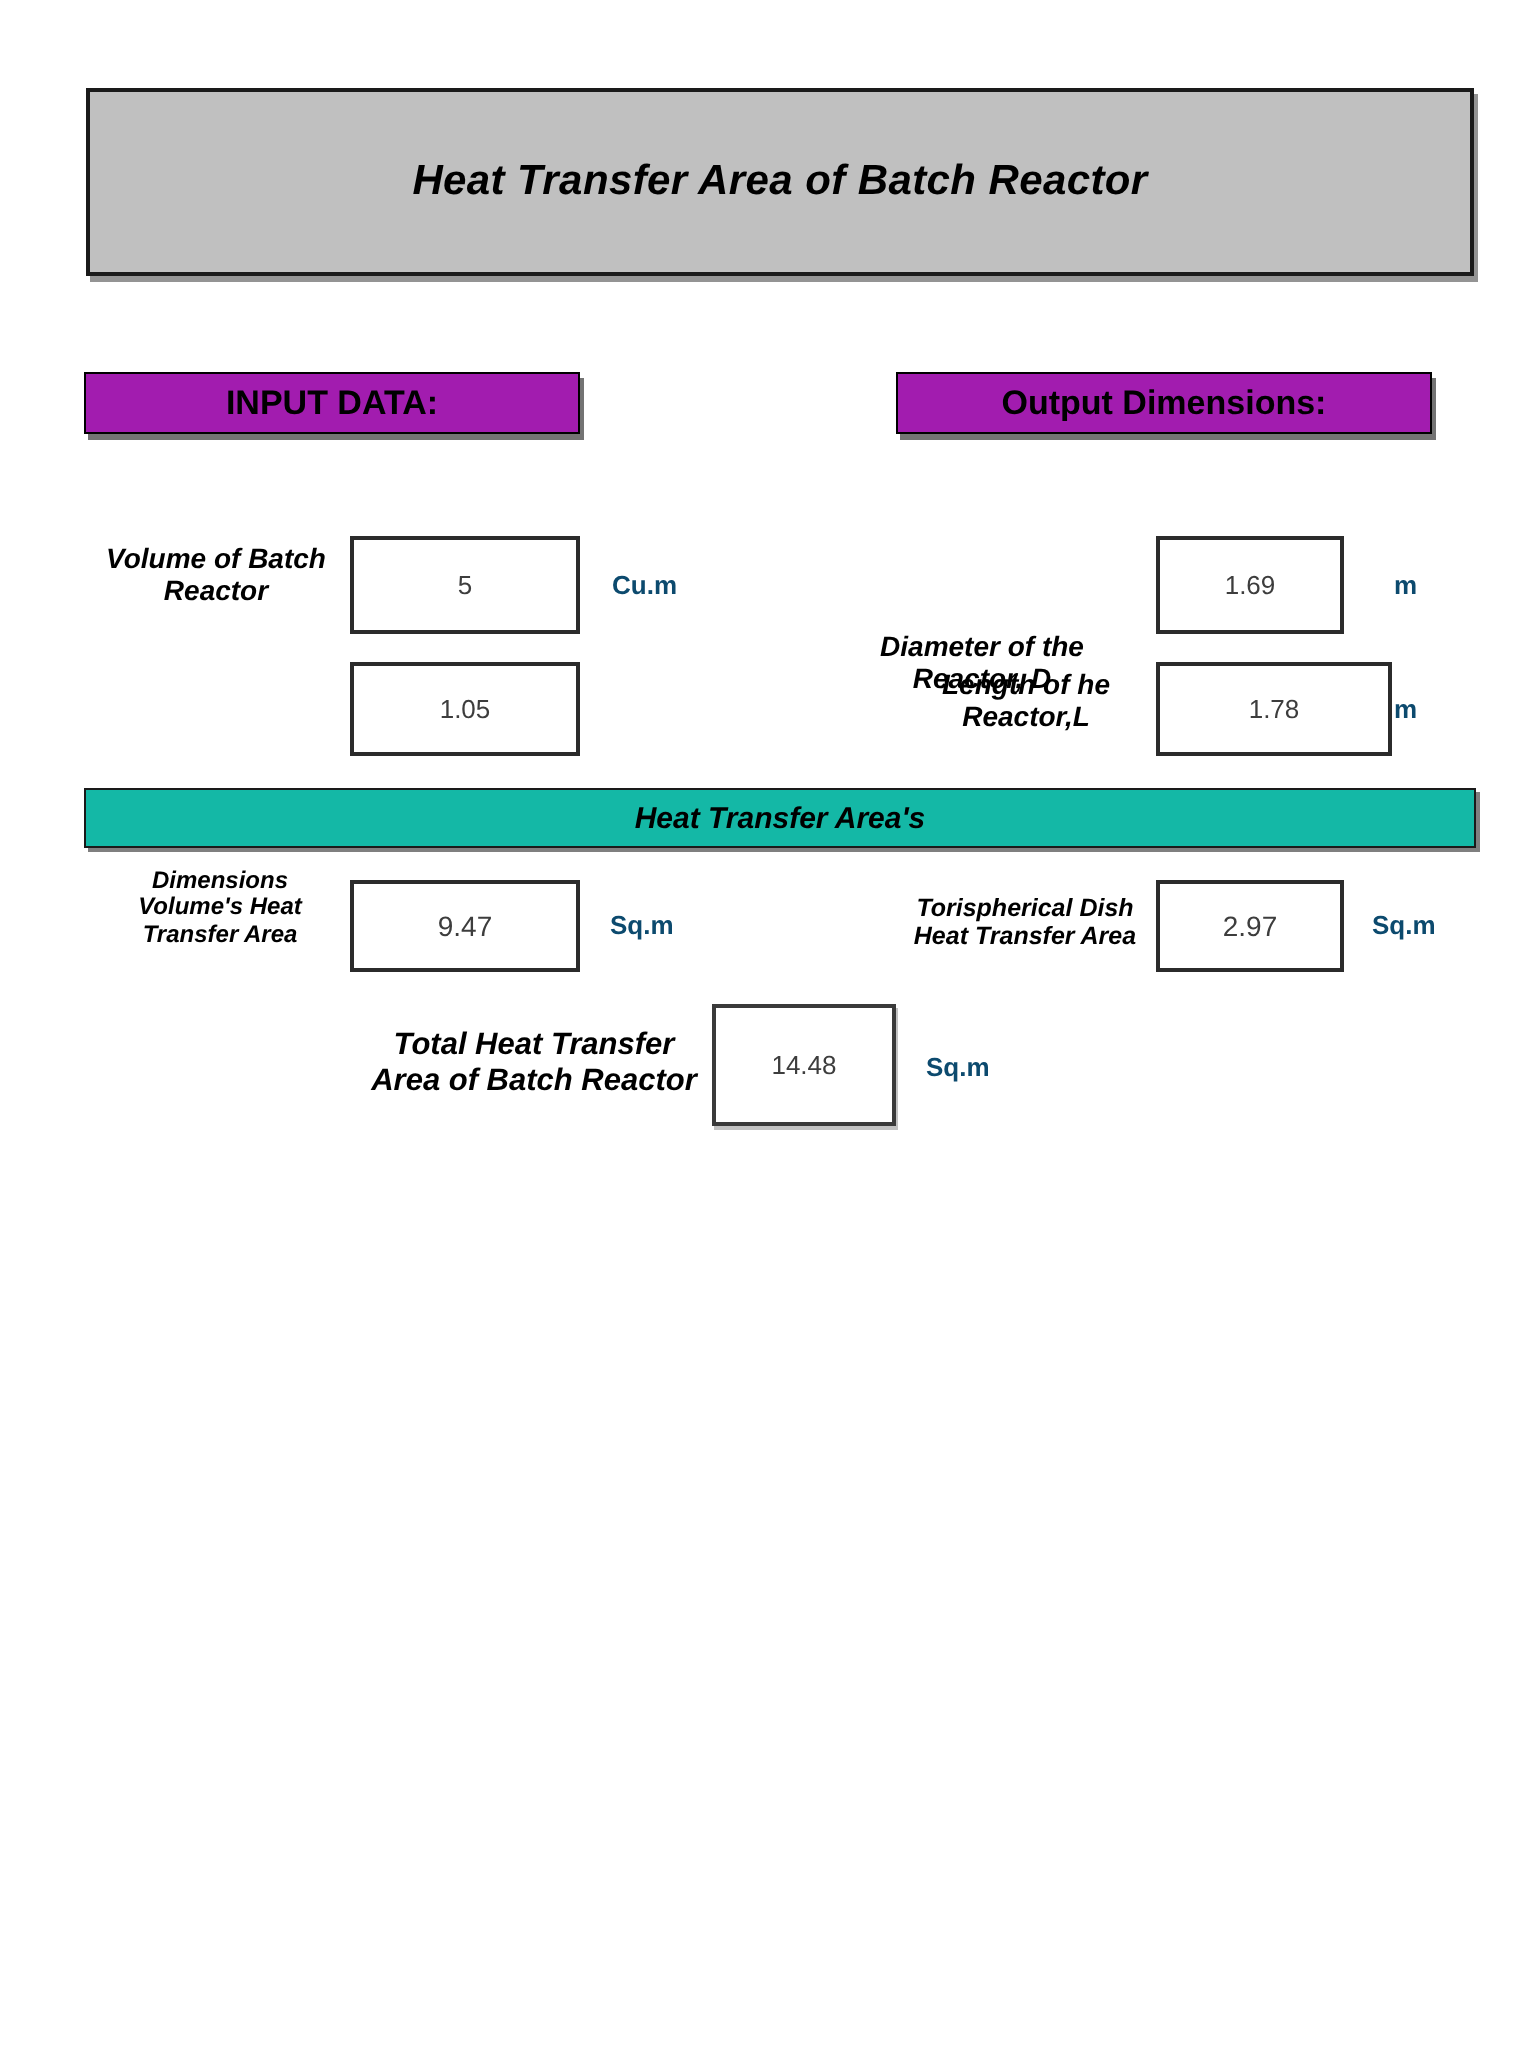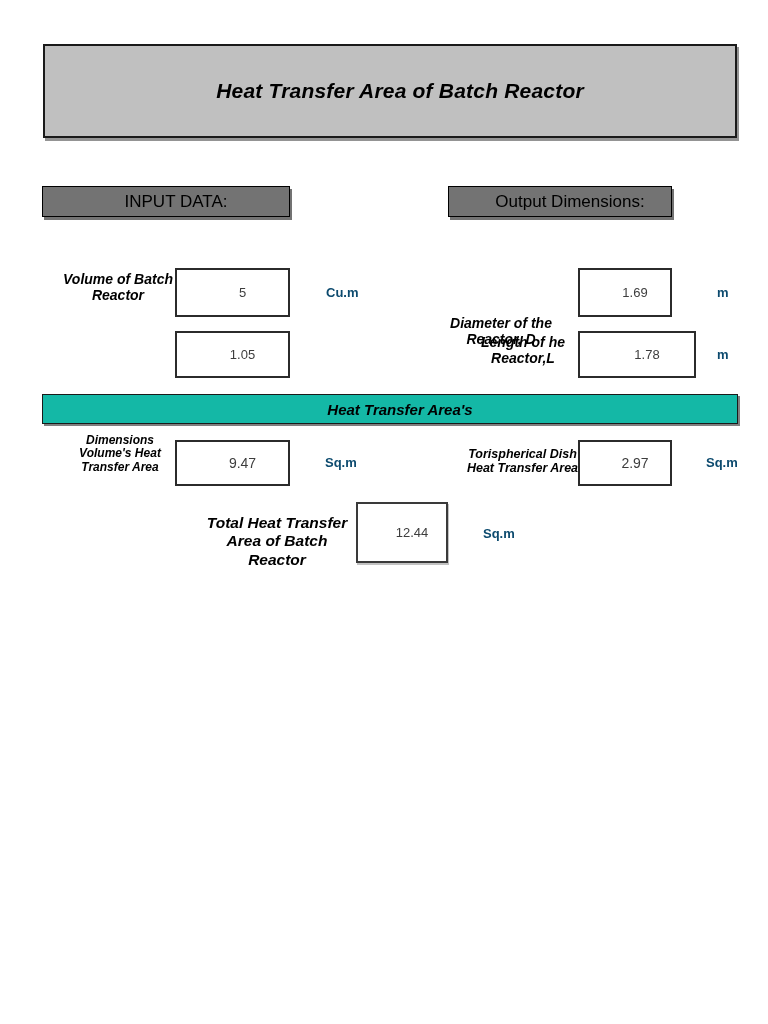--- a/index.html
+++ b/index.html
@@ -5,43 +5,43 @@
   html, body { margin: 0; padding: 0; background: #e9e9e9; }
   .page {
     position: relative;
     width: 768px;
     height: 1024px;
     margin: 0 auto;
     background: #ffffff;
     font-family: "Liberation Sans", sans-serif;
     overflow: hidden;
   }
-  .abs { position: absolute; box-sizing: border-box; padding-left: 20px; }
+  .abs { position: absolute; box-sizing: border-box; }
 
   .title-box {
     left: 43px; top: 44px; width: 694px; height: 94px;
     background: #c0c0c0;
     border: 2px solid #1a1a1a;
     box-shadow: 2px 3px 0 rgba(60,60,60,0.55);
     display: flex; align-items: center; justify-content: center;
   }
   .title-text {
     font-size: 21px; font-weight: bold; font-style: italic; color: #000;
     letter-spacing: 0.2px;
   }
 
   .section-header {
-    background: #737373;
+    background: #a21caf;
     border: 1.5px solid #000;
     box-shadow: 2px 3px 0 rgba(0,0,0,0.55);
     display: flex; align-items: center; justify-content: center;
-    font-size: 17px; font-weight: normal; color: #000;
+    font-size: 17px; font-weight: bold; color: #000;
   }
   .input-header  { left: 42px;  top: 186px; width: 248px; height: 31px; }
-  .output-header { left: 448px; top: 186px; width: 224px; height: 31px; }
+  .output-header { left: 448px; top: 186px; width: 268px; height: 31px; }
 
   .banner {
     left: 42px; top: 394px; width: 696px; height: 30px;
     background: #14b8a6;
     border: 1.5px solid #1a1a1a;
     box-shadow: 2px 2px 0 rgba(0,0,0,0.5);
     display: flex; align-items: center; justify-content: center;
     font-size: 15px; font-weight: bold; font-style: italic; color: #000;
   }
 
@@ -132,16 +132,16 @@
   <div class="abs val-box val-14 cyl-box">9.47</div>
   <span class="abs unit cyl-unit">Sq.m</span>
 
   <div class="abs fld-label lbl-125 tori-label">Torispherical Dish
 Heat Transfer Area</div>
   <div class="abs val-box val-14 tori-box">2.97</div>
   <span class="abs unit tori-unit">Sq.m</span>
 
   <div class="abs fld-label lbl-16 total-label">Total Heat Transfer
 Area of Batch Reactor</div>
-  <div class="abs val-box total-box">12.44</div>
+  <div class="abs val-box total-box">14.48</div>
   <span class="abs unit total-unit">Sq.m</span>
 
 </div>
 
 </body></html>

